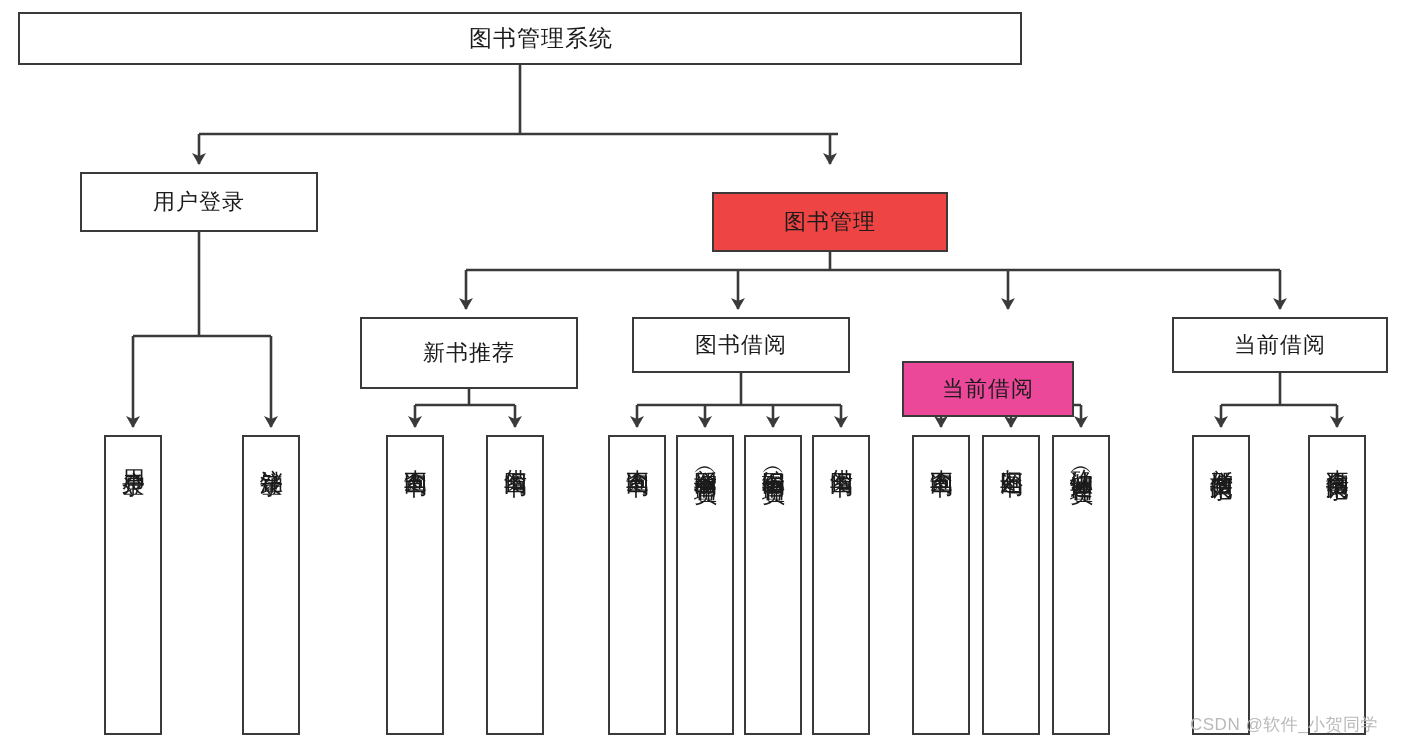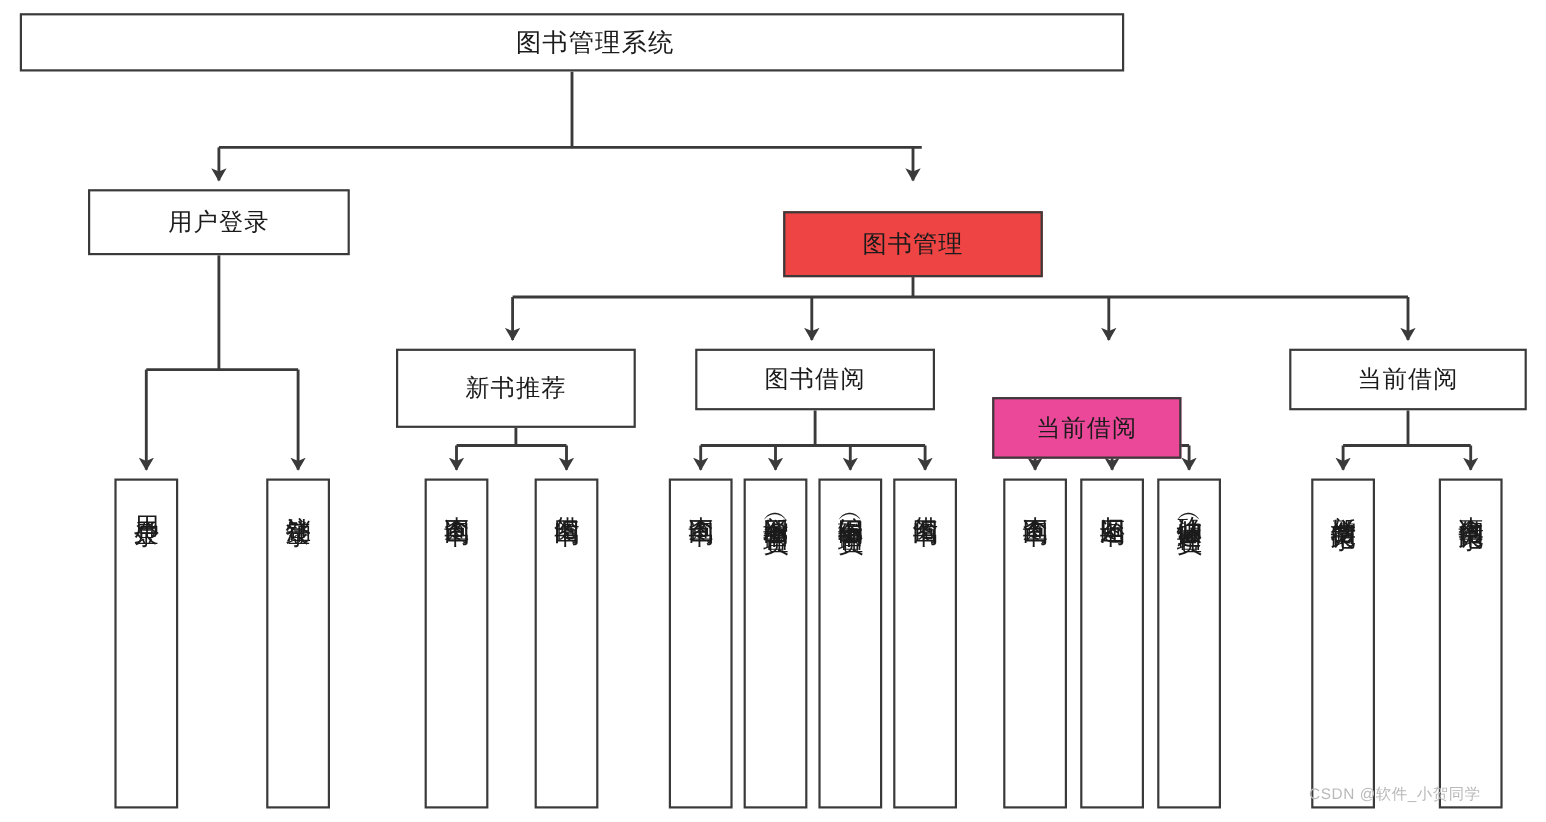--- a/index.html
+++ b/index.html
@@ -55,21 +55,21 @@
     font-size: 23px;
     line-height: 1.12;
     letter-spacing: 2px;
     white-space: nowrap;
     color: #1b1b1b;
   }
   .watermark {
     position: absolute;
     left: 1190px;
     top: 713px;
-    font-size: 14px;
+    font-size: 17px;
     color: #b9b9b9;
     white-space: nowrap;
     letter-spacing: 0.5px;
   }
 </style>
 </head>
 <body>
 
 <div id="diagram-root" style="background: rgb(255, 255, 255);">
 

